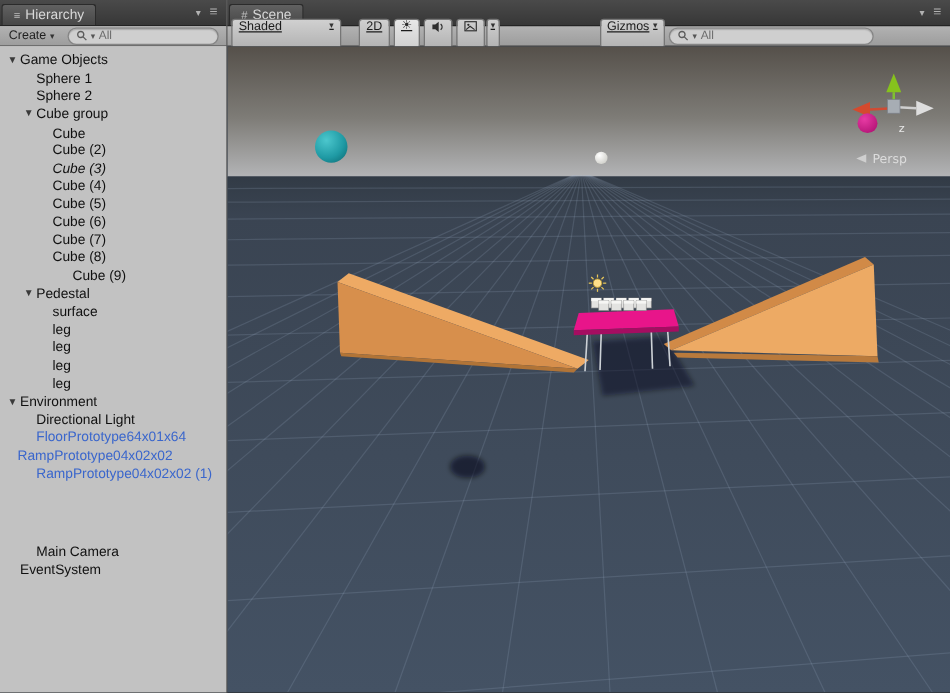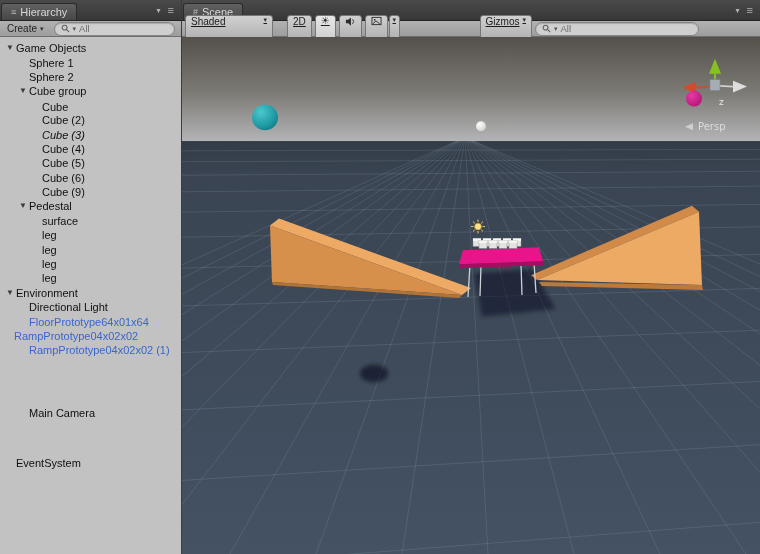--- a/index.html
+++ b/index.html
@@ -113,20 +113,28 @@
         <div class="tree-row" style="padding-left: 30px;">
           <span class="arrow"></span>
           <span class="lbl">Cube (5)</span>
         </div>
         <div class="tree-row" style="padding-left: 30px;">
           <span class="arrow"></span>
           <span class="lbl">Cube (6)</span>
         </div>
         <div class="tree-row" style="padding-left: 30px;">
           <span class="arrow"></span>
+          <span class="lbl">Cube (7)</span>
+        </div>
+        <div class="tree-row" style="padding-left: 30px;">
+          <span class="arrow"></span>
+          <span class="lbl">Cube (8)</span>
+        </div>
+        <div class="tree-row" style="padding-left: 46px;">
+          <span class="arrow"></span>
           <span class="lbl">Cube (9)</span>
         </div>
         <div class="tree-row" style="padding-left: 17px;">
           <span class="arrow">▼</span>
           <span class="lbl">Pedestal</span>
         </div>
         <div class="tree-row" style="padding-left: 30px;">
           <span class="arrow"></span>
           <span class="lbl">surface</span>
         </div>
@@ -163,21 +171,21 @@
           <span class="lbl prefab">RampPrototype04x02x02</span>
         </div>
         <div class="tree-row" style="padding-left: 17px;">
           <span class="arrow"></span>
           <span class="lbl prefab">RampPrototype04x02x02 (1)</span>
         </div>
         <div class="tree-row" style="padding-left: 17px; margin-top: 48px;">
           <span class="arrow"></span>
           <span class="lbl">Main Camera</span>
         </div>
-        <div class="tree-row" style="padding-left: 4px; margin-top: 36px;">
+        <div class="tree-row" style="padding-left: 4px;">
           <span class="arrow"></span>
           <span class="lbl">EventSystem</span>
         </div>
       </div>
   </div>
 
   <div class="panel-right">
     <div class="tabbar">
       <div class="tab">
         <span class="tab-icon">#</span>

